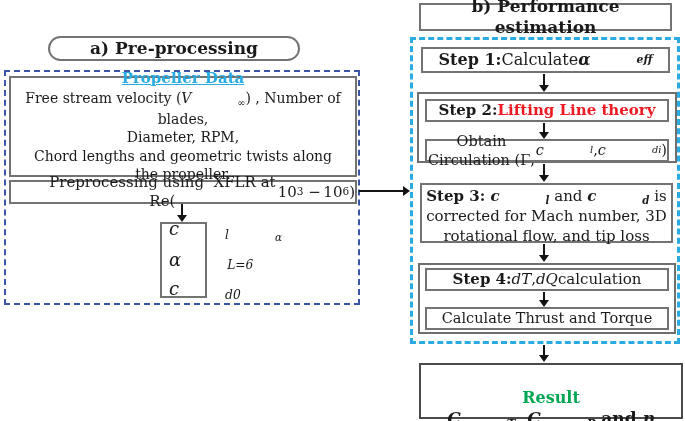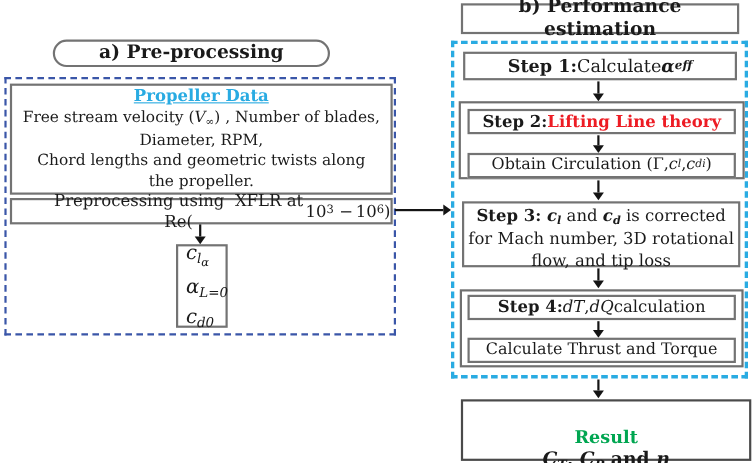--- a/index.html
+++ b/index.html
@@ -21,21 +21,21 @@
     text-align:center;line-height:1.25;
   }
   .groupbox{position:absolute;box-sizing:border-box;background:#fff;border:2px solid #6f6f6f;}
   .dashed{position:absolute;box-sizing:border-box;background:#fff;}
   .titlebox{font-weight:bold;font-size:17px;}
   .bl{font-weight:bold;}
   .mv{font-style:italic;}
   .hl-red{color:var(--step2-highlight);font-weight:bold;}
   .cyan{color:var(--propeller-heading);font-weight:bold;}
   .green{color:var(--result-heading);font-weight:bold;margin-top:36px;}
-  .sub{font-size:0.68em;vertical-align:-0.3em;}
+  .sub{font-size:0.68em;vertical-align:-0.3em;margin-left:46px;}
   .sub .sub{font-size:0.85em;vertical-align:-0.25em;}
   .sup{font-size:0.7em;vertical-align:0.45em;}
   .pre{white-space:pre-wrap;padding-left:36px;}
   .arrow-v{position:absolute;width:2px;background:#141414;}
   .arrow-v::after{content:"";position:absolute;bottom:-7px;left:-4px;width:0;height:0;
     border-left:5px solid transparent;border-right:5px solid transparent;border-top:7px solid #141414;}
   .arrow-h{position:absolute;height:2px;background:#141414;}
   .arrow-h::after{content:"";position:absolute;right:-7px;top:-4px;width:0;height:0;
     border-top:5px solid transparent;border-bottom:5px solid transparent;border-left:7px solid #141414;}
 </style>
@@ -61,21 +61,21 @@
   </div>
 
   <div class="box pre" style="left:9px;top:180px;width:348px;height:24px;font-size:15px;flex-direction:row;">
     <span>Preprocessing using  XFLR at Re(</span><span>10</span><span class="sup">3</span><span> − </span><span>10</span><span class="sup">6</span><span>)</span>
   </div>
 
   <div class="arrow-v" style="left:181px;top:204px;height:11px;"></div>
 
   <div class="box" style="left:160px;top:222px;width:47px;height:76px;align-items:flex-start;padding-left:7px;font-size:18px;line-height:1.55;text-align:left;">
     <div><span class="mv">c</span><span class="sub"><span class="mv">l</span><span class="sub mv">α</span></span></div>
-    <div><span class="mv">α</span><span class="sub mv">L=0</span></div>
+    <div><span class="mv">α</span><span class="sub mv">L=6</span></div>
     <div><span class="mv">c</span><span class="sub mv">d0</span></div>
   </div>
 
   <div class="arrow-h" style="left:359px;top:190px;width:44px;"></div>
 
   <div class="box titlebox" style="left:419px;top:3px;width:253px;height:28px;">
     <span>b) Performance estimation</span>
   </div>
 
   <div class="dashed" style="left:410px;top:37px;width:270px;height:307px;border:3px dashed var(--right-dashed-border);"></div>

